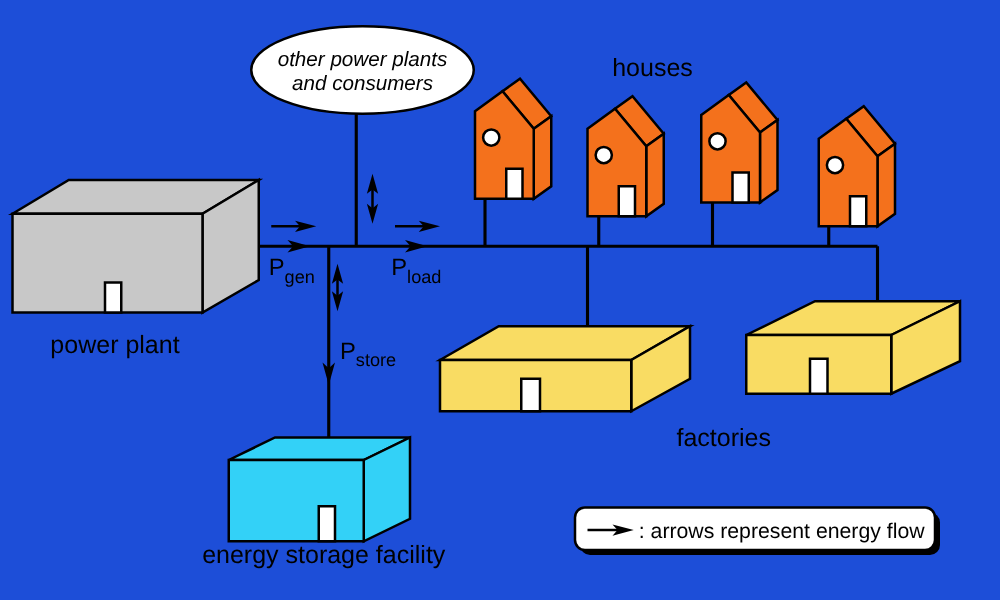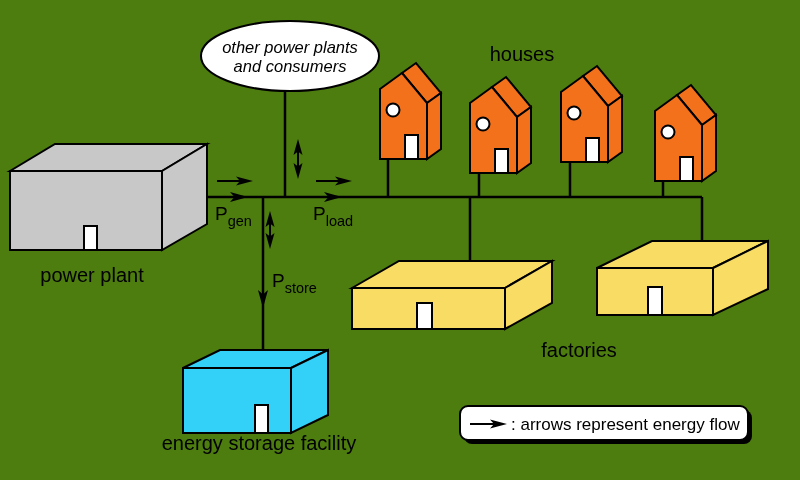--- a/index.html
+++ b/index.html
@@ -1,16 +1,16 @@
 <!DOCTYPE html>
 <html><head>
 <meta charset="utf-8">
 <style>
   html,body{margin:0;padding:0;background:#ffffff;}
-  #stage{position:relative;width:800px;height:480px;background:#4d7c0f;overflow:hidden;
+  #stage{position:relative;width:800px;height:480px;background:#1d4ed8;overflow:hidden;
          font-family:"Liberation Sans", sans-serif;}
   svg text{fill:#000;}
   .label{font-size:20px;}
   .flow-label{font-size:19px;}
   .flow-sub{font-size:14.5px;}
   .ellipse-text{font-size:16.5px;font-style:italic;}
   .legend-text{font-size:17px;}
   .outline{stroke:#000;stroke-width:2;}
   .thick{stroke:#000;stroke-width:2.5;fill:none;}
   .thin-shaft{stroke:#000;stroke-width:2;fill:none;}

